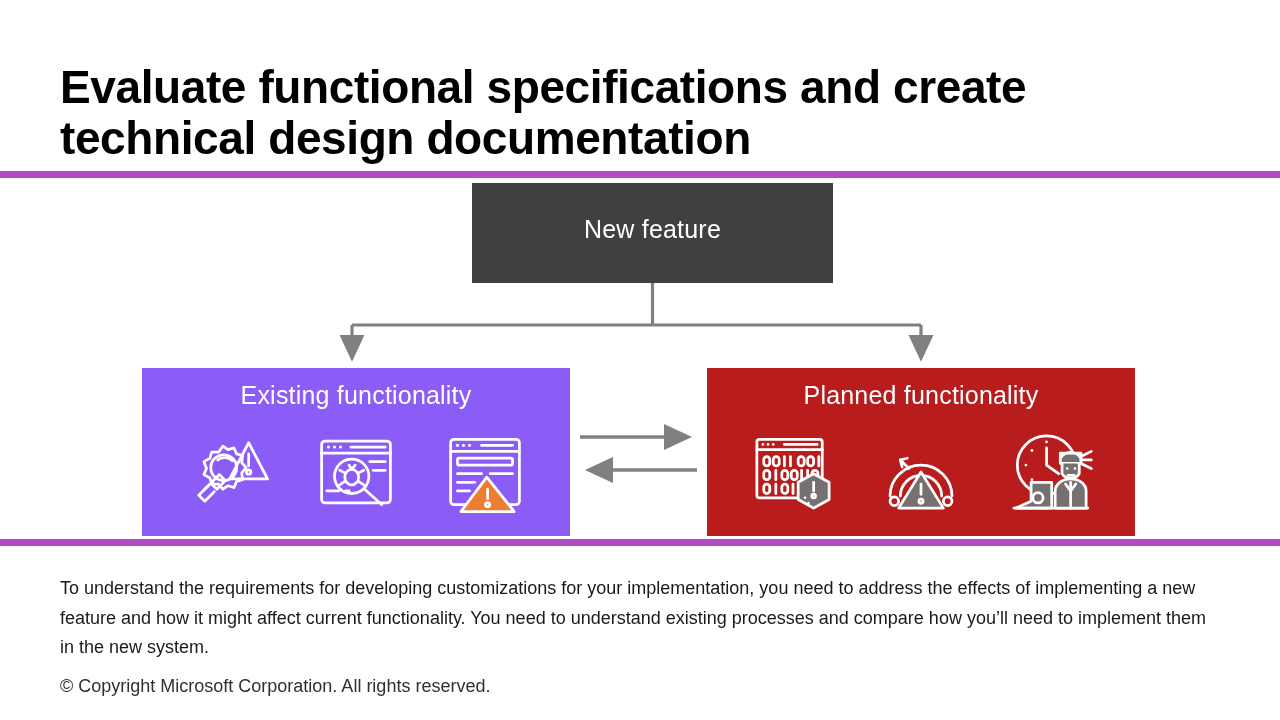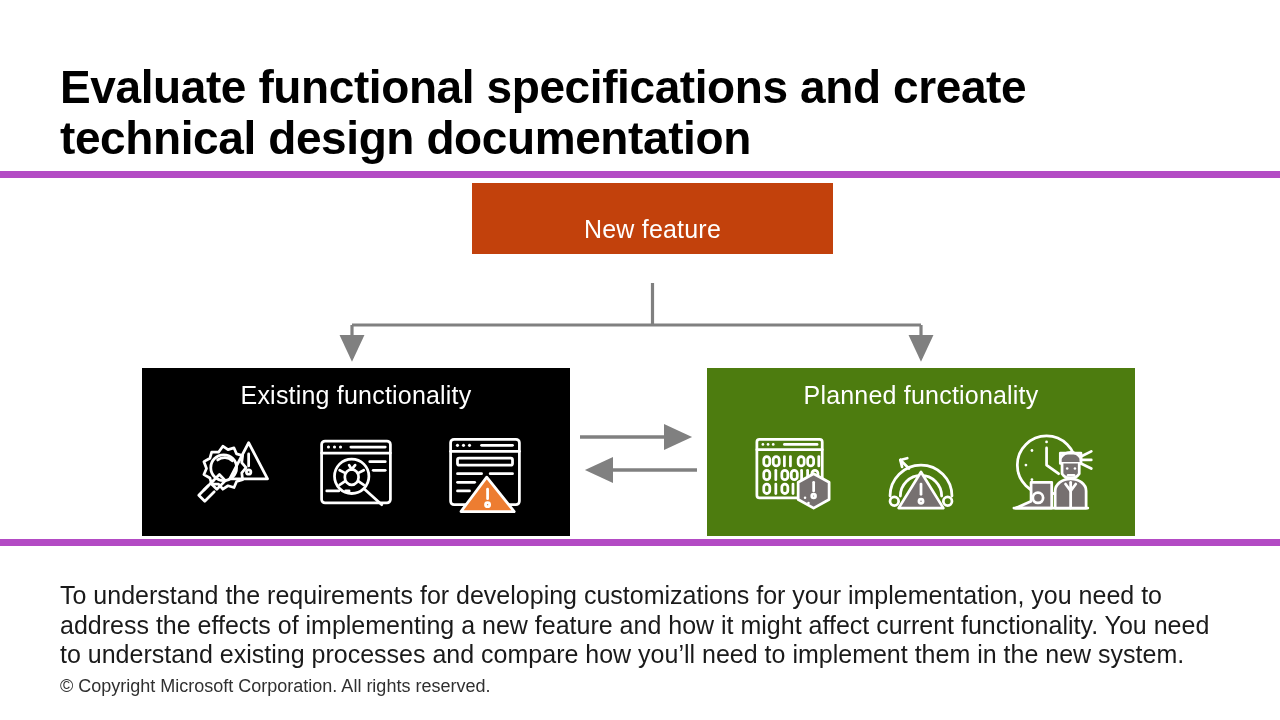--- a/index.html
+++ b/index.html
@@ -63,40 +63,40 @@
     color: #ffffff;
     font-size: 25px;
     line-height: 30px;
     letter-spacing: 0.2px;
   }
 
   #node-new-feature {
     left: 472px;
     top: 5px;
     width: 361px;
-    height: 71px;
-    background: #c2410c;
+    height: 100px;
+    background: #404040;
     padding-top: 31px;
   }
 
   #node-existing {
     left: 142px;
     top: 190px;
     width: 428px;
     height: 168px;
-    background: #000000;
+    background: #8b5cf6;
     padding-top: 12px;
   }
 
   #node-planned {
     left: 707px;
     top: 190px;
     width: 428px;
     height: 168px;
-    background: #4d7c0f;
+    background: #b91c1c;
     padding-top: 12px;
   }
 
   .icon-row {
     position: absolute;
     left: 0;
     top: 52px;
     width: 100%;
     height: 104px;
     display: flex;
@@ -116,21 +116,21 @@
     height: 361px;
     pointer-events: none;
   }
 
   
   #body-text {
     position: absolute;
     left: 60px;
     top: 556px;
     width: 1165px;
-    font-size: 25px;
+    font-size: 18px;
     line-height: 29.5px;
     color: #1a1a1a;
     font-weight: 400;
   }
 
   
   #footer-copyright {
     position: absolute;
     left: 60px;
     top: 677px;

